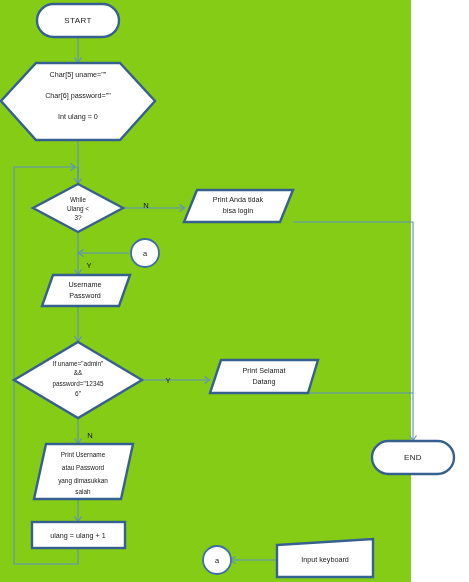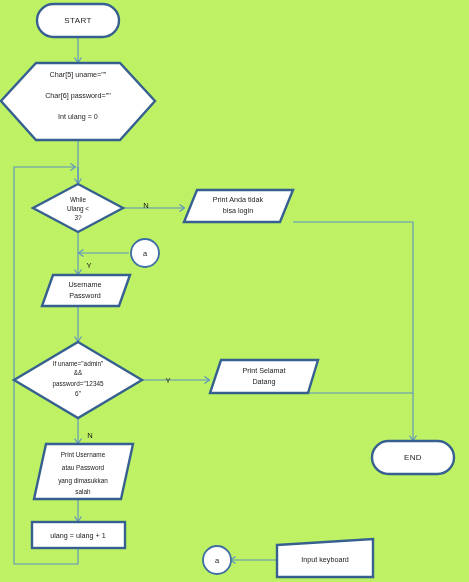--- a/index.html
+++ b/index.html
@@ -8,23 +8,23 @@
     background: #ffffff;
   }
   body {
     width: 469px;
     height: 582px;
     overflow: hidden;
     font-family: "Liberation Sans", sans-serif;
   }
   #flow-root {
     position: relative;
-    width: 469px;
+    width: 411px;
     height: 582px;
-    background: #bef264;
+    background: #84cc16;
   }
   svg#flow-svg {
     display: block;
     width: 469px;
     height: 582px;
   }
   .shape {
     fill: #ffffff;
     stroke: #36608f;
     stroke-width: 2.4;

